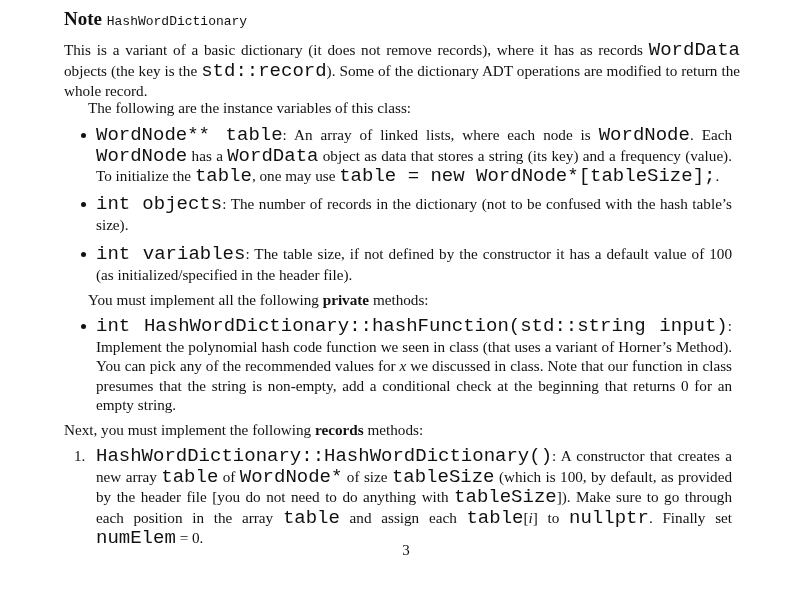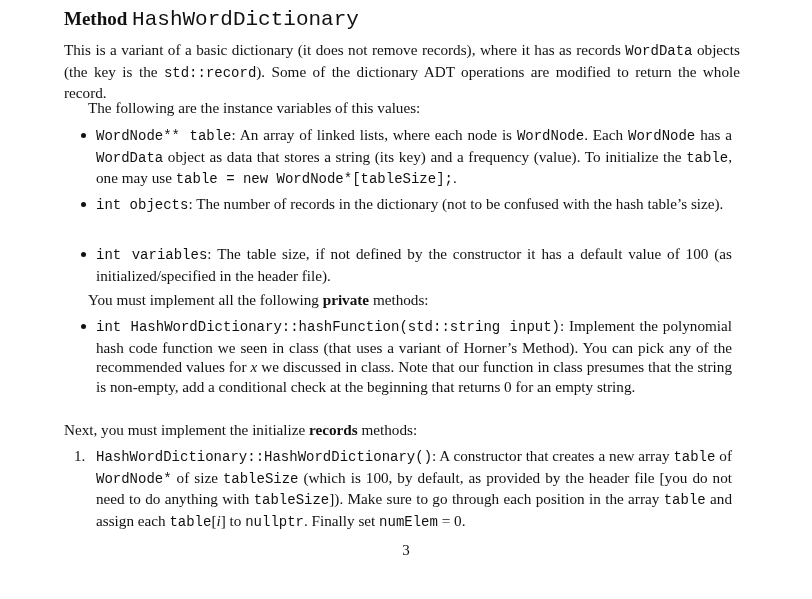--- a/index.html
+++ b/index.html
@@ -1,45 +1,45 @@
 <!DOCTYPE html>
 <html><head>
 <meta charset="utf-8">
 <style>
   html, body { margin:0; padding:0; background:#ffffff; }
   body { width:812px; height:599px; position:relative; overflow:hidden;
          font-family:"Liberation Serif","DejaVu Serif",serif; color:#111; font-size:15.2px; }
-  .tt { font-family:"Liberation Mono","DejaVu Sans Mono",monospace; font-size:14px; }
+  .tt { font-family:"Liberation Mono","DejaVu Sans Mono",monospace; font-size:19px; }
   .b { font-weight:bold; }
   .it { font-style:italic; }
   .title { position:absolute; left:64px; top:8px; font-size:19px; font-weight:bold; }
-  .title .tt { font-size:21px; font-weight:normal; }
+  .title .tt { font-size:13px; font-weight:normal; }
   .para { position:absolute; left:64px; width:676px; line-height:19.5px; text-align:justify; }
   .ind { text-indent:24px; }
   .bullet { position:absolute; left:96px; width:636px; line-height:19.5px; text-align:justify; }
   .dot { position:absolute; left:-15px; top:8px; width:5px; height:5px; border-radius:50%; background:#111; }
   .num { position:absolute; left:-22px; top:0; }
   .pageno { position:absolute; left:0; width:812px; top:542px; text-align:center; font-size:15px; }
 </style>
 </head>
 <body>
 
-<div class="title"><span>Method</span> <span class="tt">HashWordDictionary</span></div>
+<div class="title"><span>Note</span> <span class="tt">HashWordDictionary</span></div>
 
 <div class="para" style="top:40px;"><span>This is a variant of a basic dictionary (it does not remove records), where it has as records </span><span class="tt">WordData</span><span> objects (the key is the </span><span class="tt">std::record</span><span>). Some of the dictionary ADT operations are modified to return the whole record.</span></div>
 
-<div class="para ind" style="top:98px;">The following are the instance variables of this values:</div>
+<div class="para ind" style="top:98px;">The following are the instance variables of this class:</div>
 
 <div class="bullet" style="top:125px;"><span class="dot"></span><span class="tt">WordNode** table</span><span>: An array of linked lists, where each node is </span><span class="tt">WordNode</span><span>. Each </span><span class="tt">WordNode</span><span> has a </span><span class="tt">WordData</span><span> object as data that stores a string (its key) and a frequency (value). To initialize the </span><span class="tt">table</span><span>, one may use </span><span class="tt">table = new WordNode*[tableSize];</span><span>.</span></div>
 
 <div class="bullet" style="top:194px;"><span class="dot"></span><span class="tt">int objects</span><span>: The number of records in the dictionary (not to be confused with the hash table’s size).</span></div>
 
 <div class="bullet" style="top:244px;"><span class="dot"></span><span class="tt">int variables</span><span>: The table size, if not defined by the constructor it has a default value of 100 (as initialized/specified in the header file).</span></div>
 
 <div class="para ind" style="top:290px;"><span>You must implement all the following </span><span class="b">private</span><span> methods:</span></div>
 
 <div class="bullet" style="top:316px;"><span class="dot"></span><span class="tt">int HashWordDictionary::hashFunction(std::string input)</span><span>: Implement the polynomial hash code function we seen in class (that uses a variant of Horner’s Method). You can pick any of the recommended values for </span><span class="it">x</span><span> we discussed in class. Note that our function in class presumes that the string is non-empty, add a conditional check at the beginning that returns 0 for an empty string.</span></div>
 
-<div class="para" style="top:420px;"><span>Next, you must implement the initialize </span><span class="b">records</span><span> methods:</span></div>
+<div class="para" style="top:420px;"><span>Next, you must implement the following </span><span class="b">records</span><span> methods:</span></div>
 
 <div class="bullet" style="top:446px;"><span class="num">1.</span><span class="tt">HashWordDictionary::HashWordDictionary()</span><span>: A constructor that creates a new array </span><span class="tt">table</span><span> of </span><span class="tt">WordNode*</span><span> of size </span><span class="tt">tableSize</span><span> (which is 100, by default, as provided by the header file [you do not need to do anything with </span><span class="tt">tableSize</span><span>]). Make sure to go through each position in the array </span><span class="tt">table</span><span> and assign each </span><span class="tt">table</span><span>[</span><span class="it">i</span><span>] to </span><span class="tt">nullptr</span><span>. Finally set </span><span class="tt">numElem</span><span> = 0.</span></div>
 
 <div class="pageno">3</div>
 
 </body></html>

